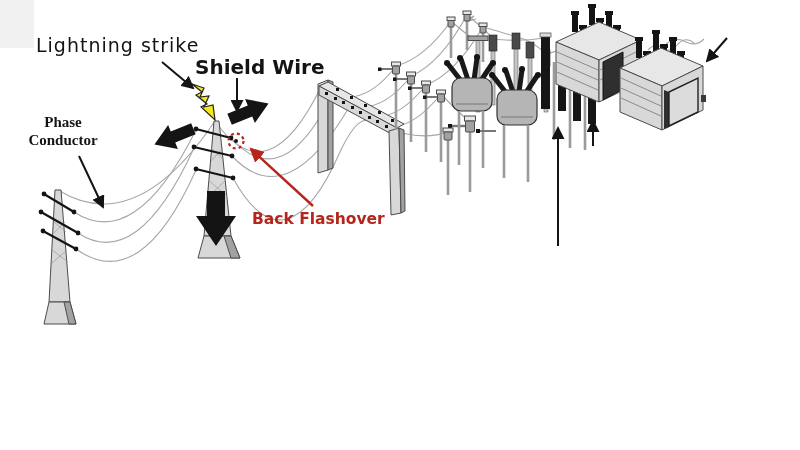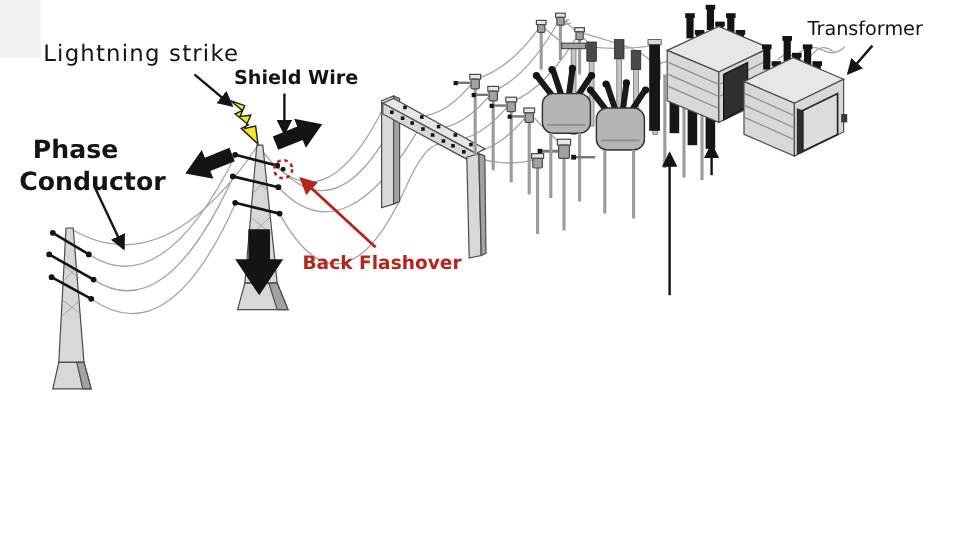--- a/index.html
+++ b/index.html
@@ -352,23 +352,22 @@
   <line class="ann" x1="237" y1="78" x2="237" y2="111" marker-end="url(#mB)"></line>
   <line class="ann" x1="79" y1="156" x2="103" y2="207" marker-end="url(#mB)"></line>
   <line class="ann" x1="727" y1="38" x2="707" y2="61" marker-end="url(#mB)"></line>
   <line class="ann" x1="593" y1="146" x2="593" y2="121" marker-end="url(#mB)"></line>
   <line class="ann" x1="558" y1="246" x2="558" y2="128" stroke-width="1.8" marker-end="url(#mB)"></line>
   <line class="annr" x1="313" y1="206" x2="251" y2="149" marker-end="url(#mR)"></line>
 </svg>
 
 <div class="lbl" style="left:36px;top:34px;font-size:19px;letter-spacing:1px;text-align:center;">Lightning strike</div>
 
-<div class="lbl" style="left:195px;top:55px;font-size:16px;font-weight:600;">Shield Wire</div>
-
-<div class="lbl center" style="left:16px;top:113px;width:94px;font-size:21px;font-weight:600;">Phase Conductor</div>
+<div class="lbl" style="left:195px;top:55px;font-size:20px;font-weight:600;">Shield Wire</div>
+
+<div class="lbl center" style="left:16px;top:113px;width:94px;font-size:15px;font-weight:600;font-family:Liberation Serif, serif;">Phase Conductor</div>
 
 <div class="lbl red" style="left:252px;top:210px;font-size:15.5px;">Back Flashover</div>
 
 
 
-<div class="lbl" style="left:673px;top:14px;font-size:16px;">Transformer</div>
 
 </div>
 
 </body></html>

